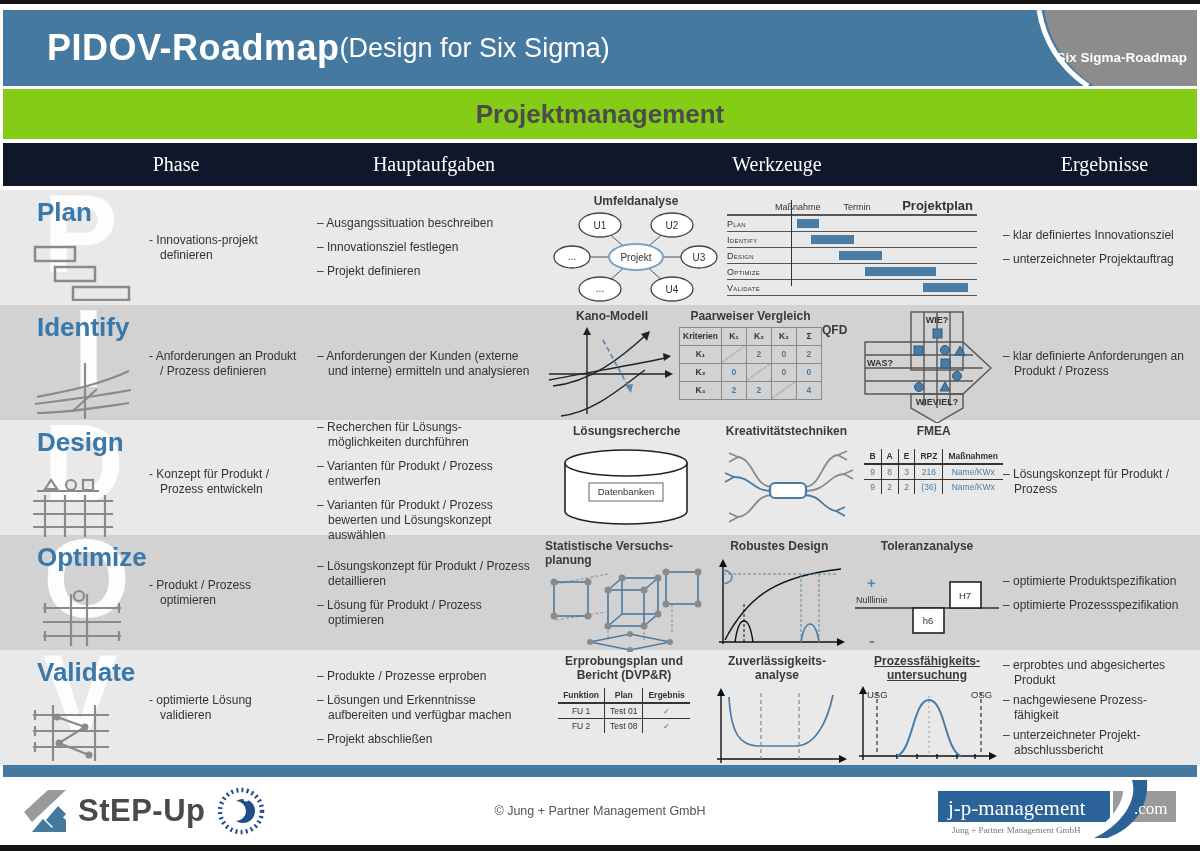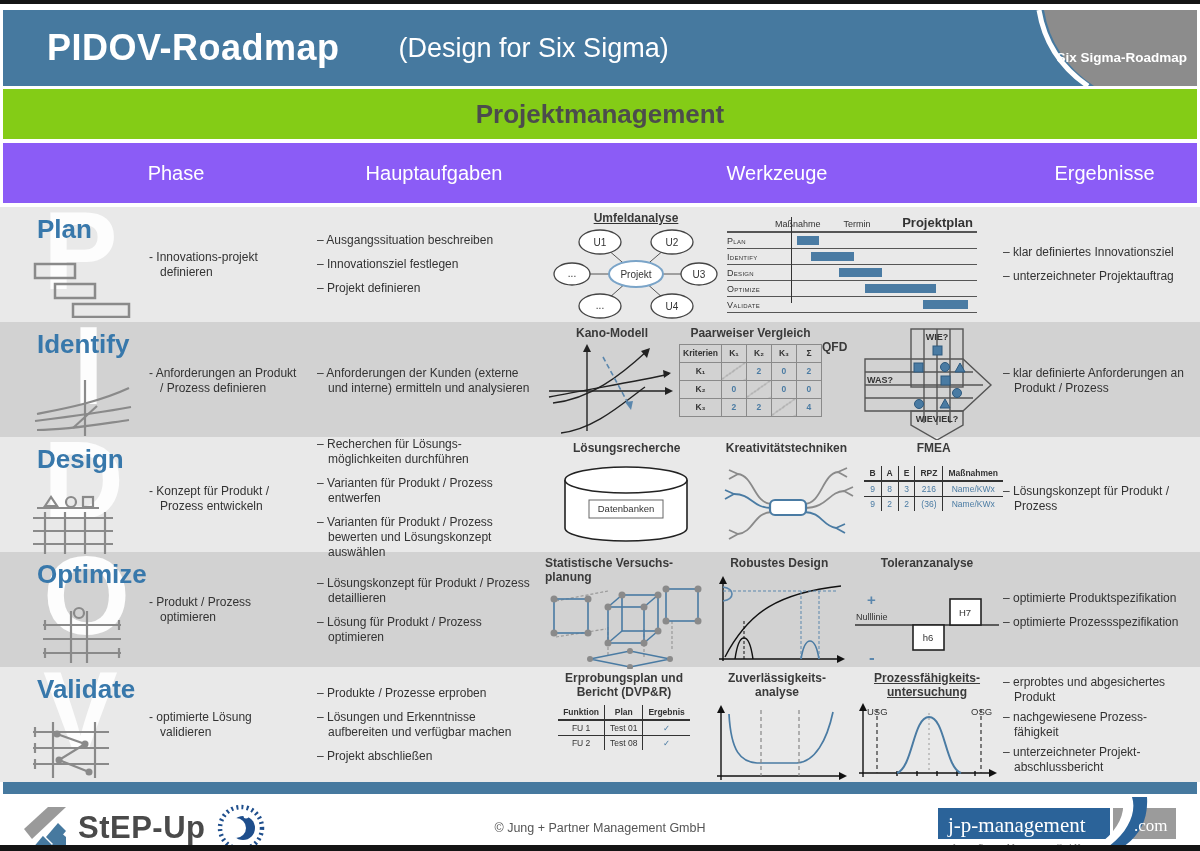--- a/index.html
+++ b/index.html
@@ -1,30 +1,30 @@
 <!DOCTYPE html>
 <html><head>
 <meta charset="utf-8">
 <style>
   html,body{margin:0;padding:0;background:#fff;}
   body{width:1200px;font-family:"Liberation Sans",sans-serif;color:#333;}
   .frame{width:1200px;height:851px;box-sizing:border-box;border-top:4px solid #141414;border-bottom:6px solid #141414;background:#fff;overflow:hidden;position:relative;}
 
   
-  .app-header{margin:6px 3px 0;height:76px;background:#46799f;position:relative;display:flex;align-items:center;padding-left:44px;box-sizing:border-box;gap:47px;}
+  .app-header{margin:6px 3px 0;height:76px;background:#46799f;position:relative;display:flex;align-items:center;padding-left:44px;box-sizing:border-box;}
   .app-title{color:#fff;font-size:36px;font-weight:bold;letter-spacing:.5px;}
-  .app-subtitle{color:#fff;font-size:27px;font-weight:normal;margin-left:12px;}
+  .app-subtitle{color:#fff;font-size:27px;font-weight:normal;}
   .corner{position:absolute;right:0;top:0;height:76px;width:175px;}
   .corner-badge-text{position:absolute;right:10px;top:40px;color:#fff;font-size:13.5px;font-weight:bold;}
 
   .section-band{margin:3px 3px 0;height:50px;background:#84cc16;display:flex;align-items:center;justify-content:center;}
   .section-title{font-size:26px;font-weight:bold;color:#4c4c4c;}
 
   .grid5{display:grid;grid-template-columns:120px 168px 228px 458px 197px;padding-left:29px;box-sizing:border-box;}
-  .col-header{margin:4px 3px 0;height:60px;background:#8b5cf6;align-items:center;}
+  .col-header{margin:4px 3px 0;height:43px;background:#0f172a;align-items:center;font-family:Liberation Serif, serif;}
   .col-h{color:#fff;font-size:20px;text-align:center;}
   .col-h.phase{grid-column:1/3;}
 
   
   .rows{margin-top:4px;}
   .prow{height:115px;align-items:stretch;}
   .row-light{background:#e9e9e9;}
   .row-dark{background:#d2d2d2;}
 
   .phase-cell{position:relative;}
@@ -125,21 +125,21 @@
         </ul>
       </div>
       <div class="cell-mid">
         <ul class="items endash">
           <li>Ausgangssituation beschreiben</li>
           <li>Innovationsziel festlegen</li>
           <li>Projekt definieren</li>
         </ul>
       </div>
       <div class="tools-cell">
-        <div class="tool" style="width:182px;text-decoration:underline;">
+        <div class="tool" style="width:182px;">
           <div class="tool-title">Umfeldanalyse</div>
           <svg width="168" height="94">
             <g stroke="#555" stroke-width="1">
               <line x1="84" y1="48" x2="48" y2="17"></line>
                 <line x1="84" y1="48" x2="120" y2="17"></line>
               <line x1="84" y1="48" x2="20" y2="48"></line>
                 <line x1="84" y1="48" x2="146" y2="48"></line>
               <line x1="84" y1="48" x2="48" y2="80"></line>
                 <line x1="84" y1="48" x2="120" y2="80"></line>
             </g>

